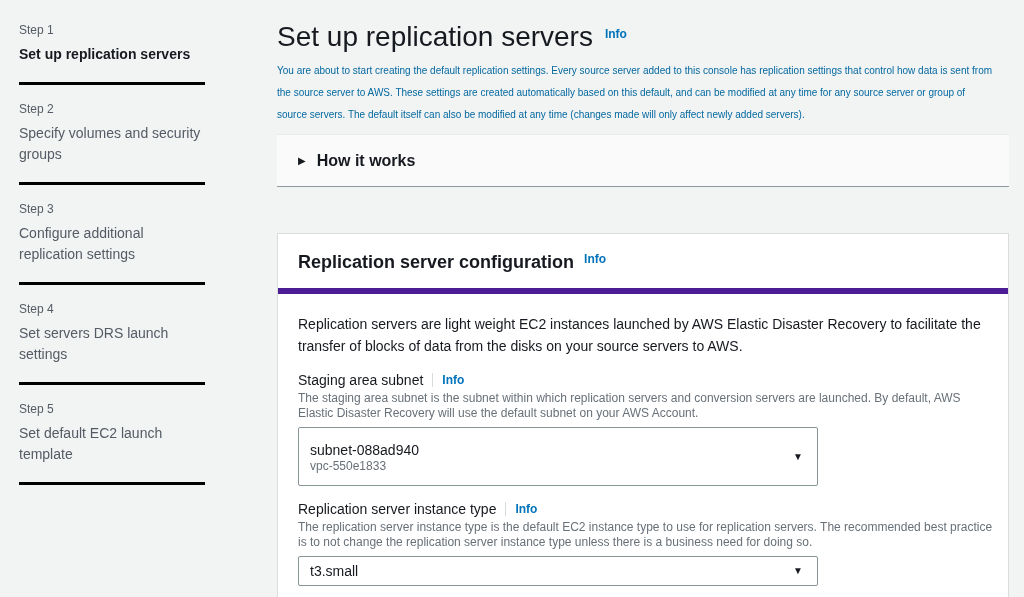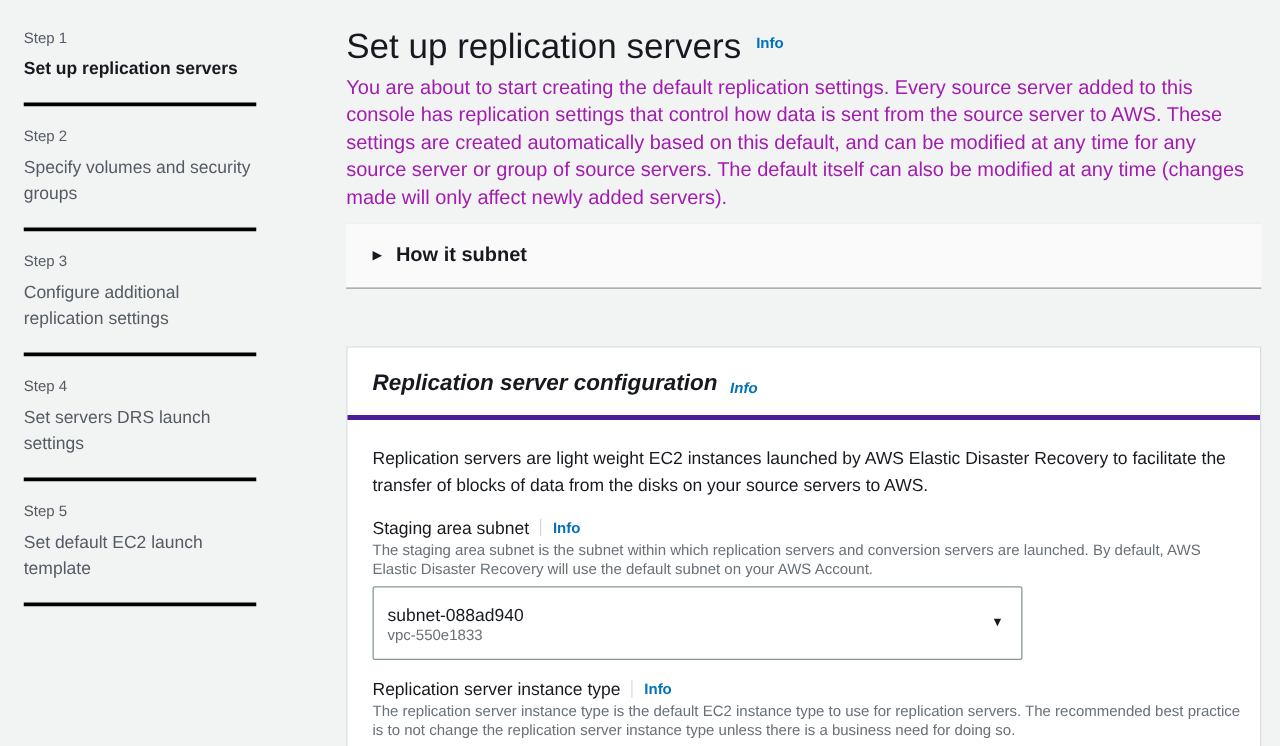--- a/index.html
+++ b/index.html
@@ -52,23 +52,23 @@
   .info-link {
     color: #0073bb;
     font-size: 12px;
     font-weight: bold;
     text-decoration: none;
     cursor: pointer;
   }
   .title-row .info-link { margin-left: 12px; margin-top: 7px; }
   .intro {
     margin-top: 6px;
-    font-size: 16px;
+    font-size: 10px;
     line-height: 22px;
-    color: #a21caf;
+    color: #0369a1;
     width: 720px;
   }
 
   
   .expander {
     margin-top: 8px;
     height: 53px;
     background: #fafafa;
     border-top: 1px solid #eaeded;
     border-bottom: 1px solid #8d99a0;
@@ -90,24 +90,23 @@
   }
 
   
   .panel {
     margin-top: 46px;
     background: #ffffff;
     border: 1px solid #d9dddd;
   }
   .panel-header {
     padding: 17px 20px 15px 20px;
-    border-bottom: 4px solid #4c1d95;
+    border-bottom: 6px solid #4c1d95;
     display: flex;
-    align-items: flex-end;
-    font-style: italic;
+    align-items: flex-start;
   }
   .panel-header h2 {
     font-size: 18px;
     font-weight: bold;
     color: #16191f;
     line-height: 22px;
   }
   .panel-header .info-link { margin-left: 10px; margin-top: 1px; }
   .panel-body { padding: 19px 20px 20px 20px; }
   .panel-desc {
@@ -197,21 +196,21 @@
 
 <main class="content">
   <div class="title-row">
     <h1>Set up replication servers</h1>
     <a class="info-link">Info</a>
   </div>
   <p class="intro">You are about to start creating the default replication settings. Every source server added to this console has replication settings that control how data is sent from the source server to AWS. These settings are created automatically based on this default, and can be modified at any time for any source server or group of source servers. The default itself can also be modified at any time (changes made will only affect newly added servers).</p>
 
   <div class="expander">
     <span class="arrow">▶</span>
-    <span class="expander-label">How it subnet</span>
+    <span class="expander-label">How it works</span>
   </div>
 
   <section class="panel">
     <header class="panel-header">
       <h2>Replication server configuration</h2>
       <a class="info-link">Info</a>
     </header>
     <div class="panel-body">
       <p class="panel-desc">Replication servers are light weight EC2 instances launched by AWS Elastic Disaster Recovery to facilitate the transfer of blocks of data from the disks on your source servers to AWS.</p>
 

